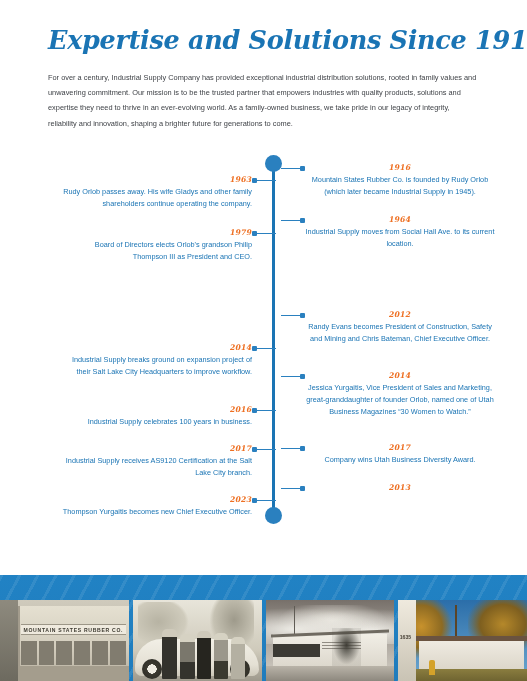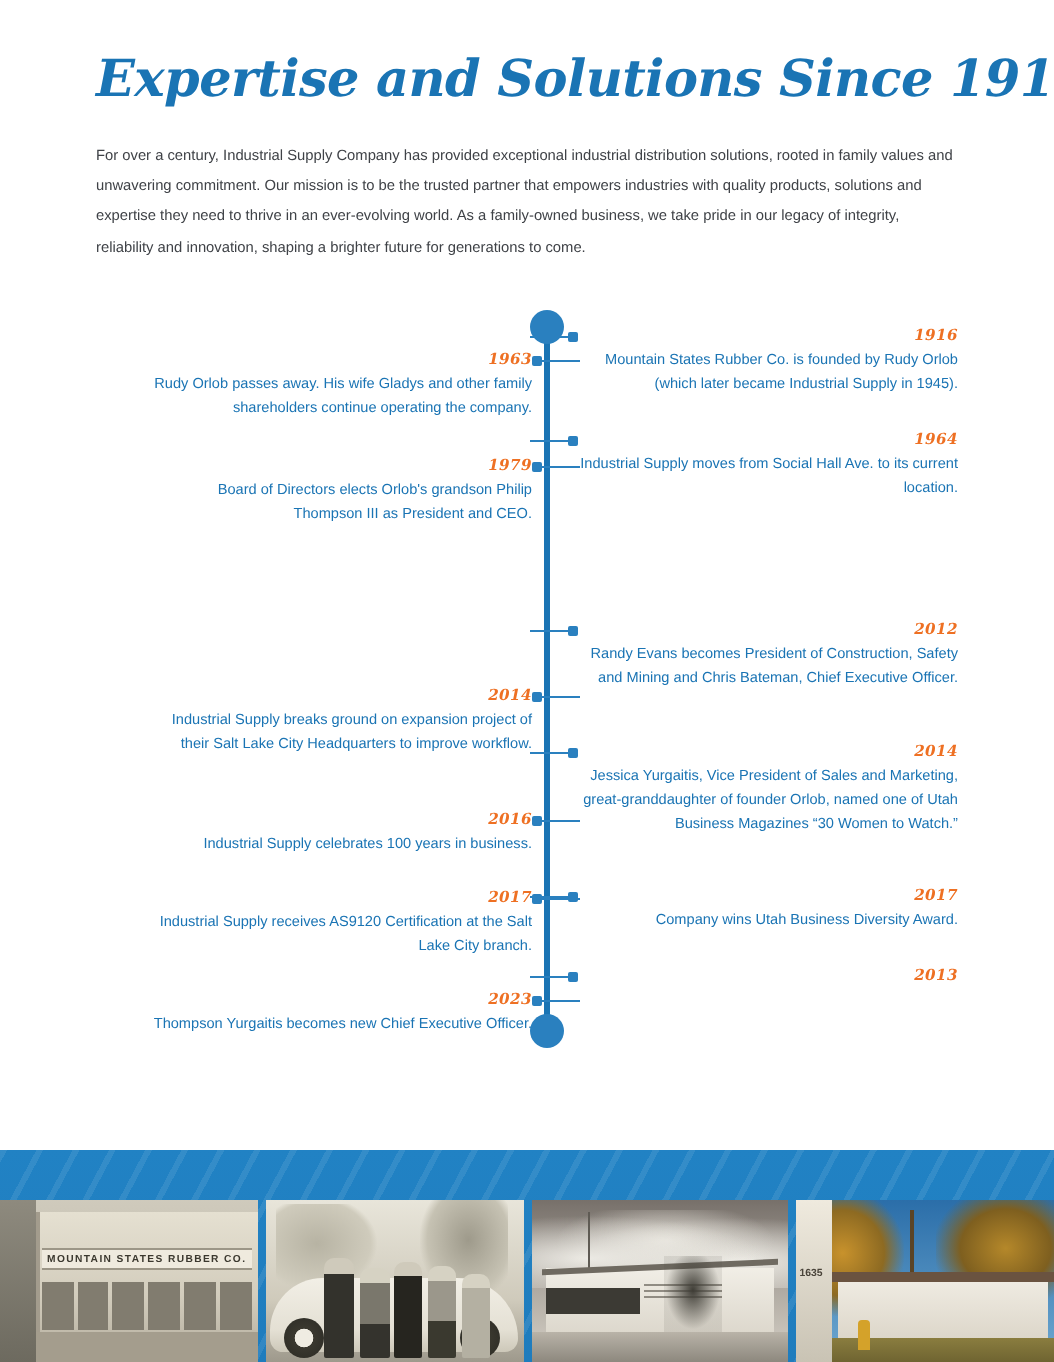--- a/index.html
+++ b/index.html
@@ -57,22 +57,22 @@
     border-radius: 50%;
     background: #2a80bf;
   }
   .axis-dot.top { top: 2px; }
   .axis-dot.bottom { top: 354px; }
 
   .entry {
     position: absolute;
     width: 190px;
   }
-  .entry.left  { left: 76px;  text-align: right; }
-  .entry.right { left: 289px; text-align: right; }
+  .entry.left  { left: 62px;  text-align: right; }
+  .entry.right { left: 305px; text-align: center; }
 
   .entry .year {
     font-family: "DejaVu Serif", "Liberation Serif", serif;
     font-size: 7.6px;
     font-weight: 700;
     font-style: italic;
     color: #ee7023;
     letter-spacing: 0.2px;
     margin-bottom: 2.5px;
   }

